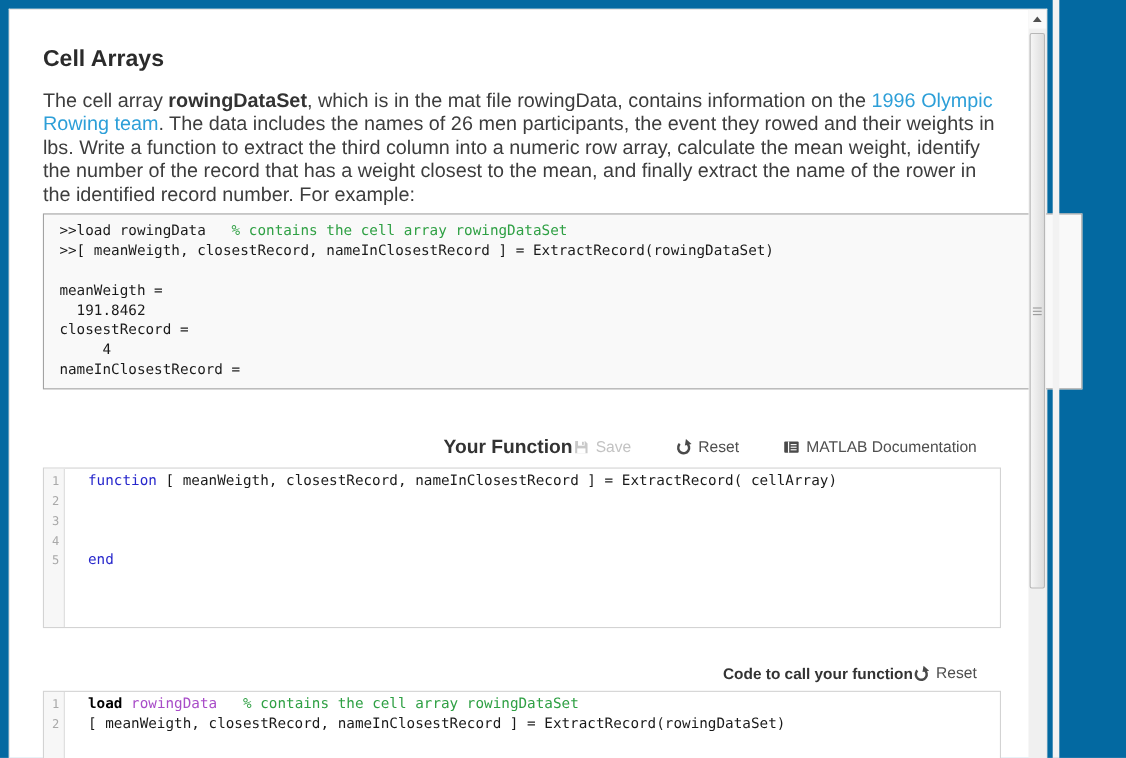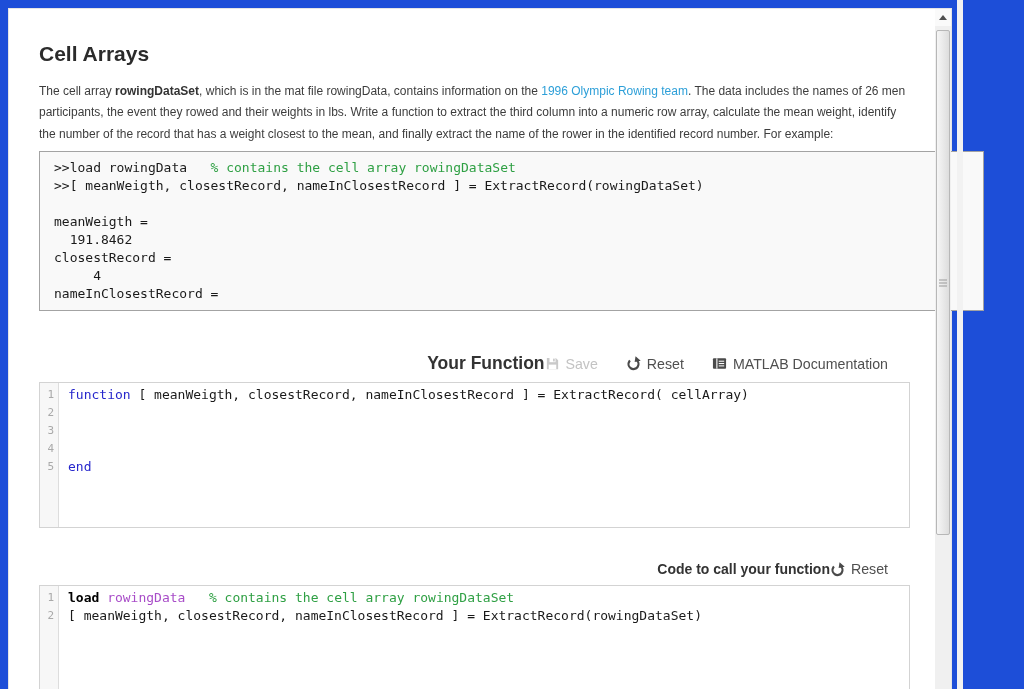--- a/index.html
+++ b/index.html
@@ -1,48 +1,48 @@
 <!DOCTYPE html>
 <html style="--link: #2d9fd8; --kw: #2727cc; --cm: #2fa044; --str: #a020f0; --var: #a84cc8;"><head>
 <meta charset="utf-8">
 <style>
   html,body{margin:0;padding:0;background:#fff;}
-  .page{position:relative;width:1024px;height:689px;overflow:hidden;background:#1d4ed8;
+  .page{position:relative;width:1024px;height:689px;overflow:hidden;background:#0369a1;
         font-family:"Liberation Sans",sans-serif;}
   .panel{position:absolute;left:8px;top:8px;width:944px;height:681px;box-sizing:border-box;
          border:1px solid #e5e5e5;border-bottom:none;background:#fff;}
   .content{padding:32px 0 0 30px;width:871px;}
   h1{margin:0;font-size:21px;line-height:26px;font-weight:700;color:#2b2b2b;}
-  .desc{margin:14px 0 0;width:871px;font-size:12px;line-height:21.4px;color:#3d3d3d;}
+  .desc{margin:14px 0 0;width:871px;font-size:18px;line-height:21.4px;color:#3d3d3d;}
   .desc b{font-weight:700;color:#333;}
   .link{color:var(--link,#2d9fd8);text-decoration:none;cursor:pointer;}
   .code-font{font-family:"DejaVu Sans Mono","Liberation Mono",monospace;font-size:13px;
              line-height:18px;color:#1a1a1a;}
   .example{margin-top:6px;width:945px;box-sizing:border-box;background:#f9f9f9;
            border:1px solid #a3a3a3;padding:7px 14px;}
   .example .code-line{padding-left:0;}
   .section-row{margin-top:42px;width:871px;display:flex;align-items:center;
                justify-content:flex-end;}
   h2{margin:0;font-size:17.5px;font-weight:700;color:#333;}
   h3{margin:0;font-size:14px;font-weight:700;color:#333;}
-  .toolbar{display:flex;align-items:center;gap:28px;padding-right:22px;
+  .toolbar{display:flex;align-items:center;gap:40px;padding-right:22px;
            font-size:14.2px;color:#4f4f4f;}
   .tb-btn{display:inline-flex;align-items:center;gap:6px;cursor:pointer;white-space:nowrap;}
   .tb-btn.disabled{color:#c3c3c3;cursor:default;}
   .tb-btn svg{display:block;}
   .call-row{margin-top:33px;}
   .editor{position:relative;margin-top:8px;width:871px;box-sizing:border-box;
           border:1px solid #d3d3d3;background:#fff;overflow:hidden;}
   .gutter-bg{position:absolute;left:0;top:0;bottom:0;width:18px;background:#f7f7f7;
              border-right:1px solid #dddddd;}
   .code-lines{position:relative;padding-top:3px;}
   .code-row{display:flex;}
   .ln{flex:none;width:14px;padding-right:4px;text-align:right;font-size:11px;line-height:18px;
       color:#a9a9a9;font-family:"DejaVu Sans Mono","Liberation Mono",monospace;}
-  .code-line{white-space:pre;padding-left:10px;}
+  .code-line{white-space:pre;padding-left:22px;}
   .s-kw{color:var(--kw,#2727cc);}
   .s-cm{color:var(--cm,#2fa044);}
   .s-str{color:var(--str,#a020f0);}
   .s-var{color:var(--var,#a84cc8);}
   .s-bold{font-weight:bold;color:#000;}
   
   .scrollbar{position:absolute;left:935px;top:9px;width:16px;height:680px;background:#f0f0f0;}
   .sb-btn{height:17px;display:flex;align-items:center;justify-content:center;
           background:#fafafa;cursor:pointer;}
   .sb-arrow{width:0;height:0;border-left:4px solid transparent;border-right:4px solid transparent;

